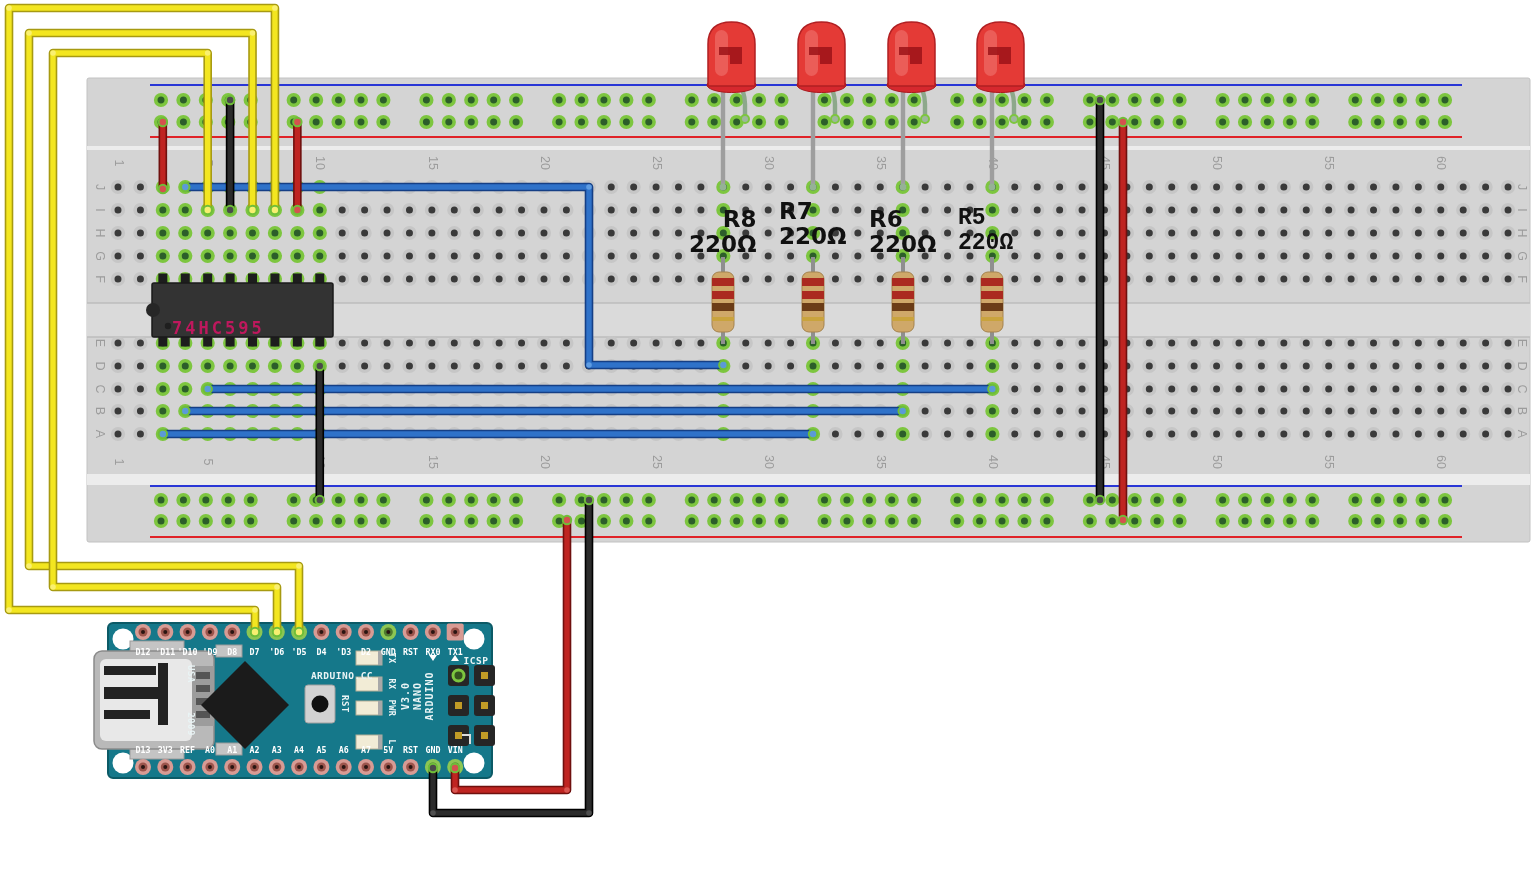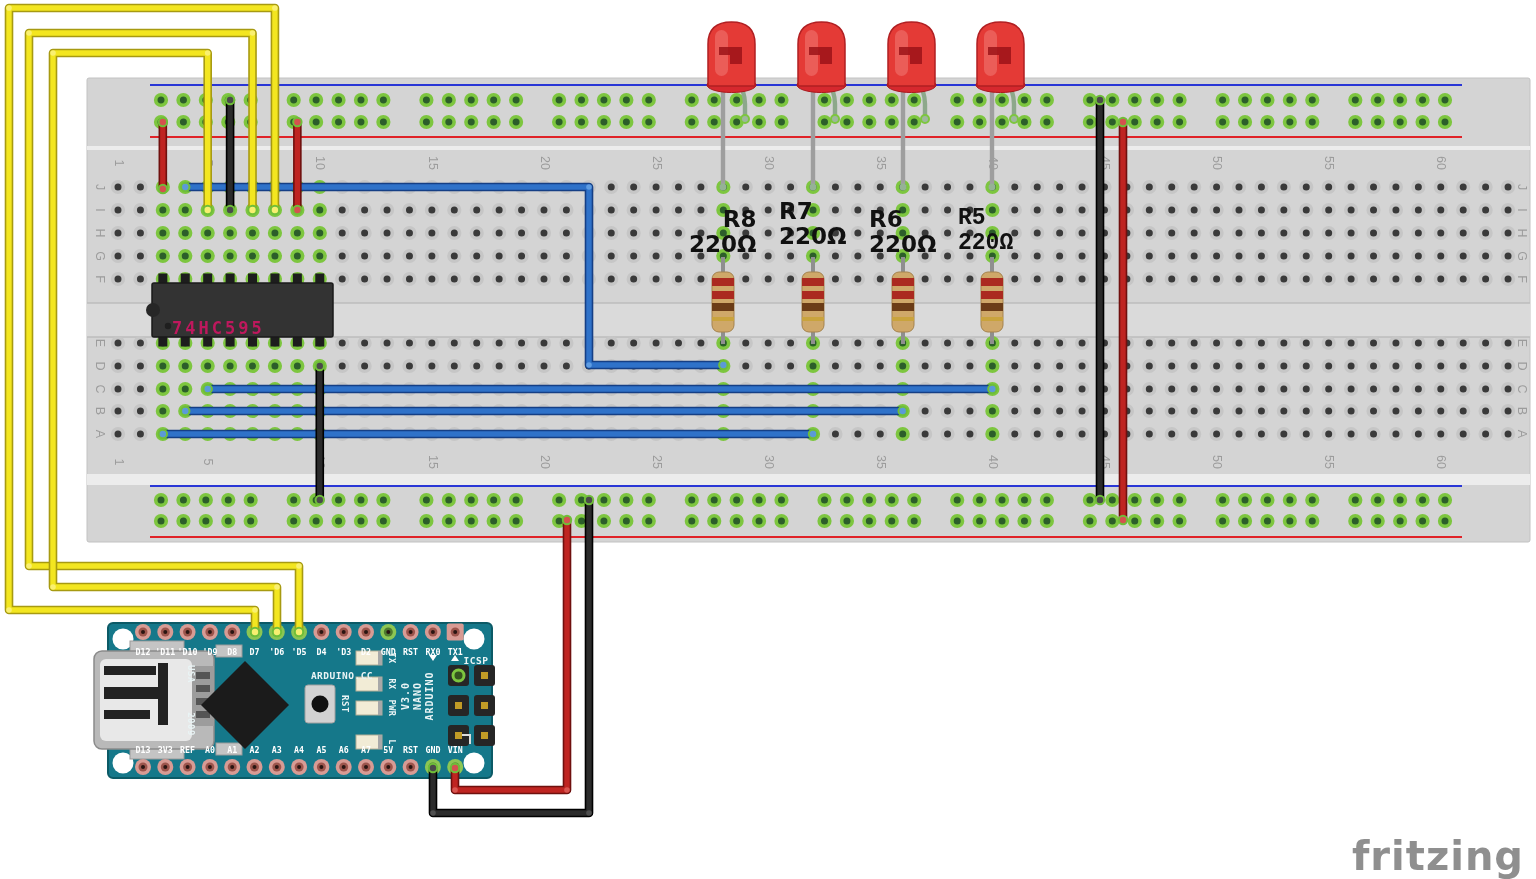--- a/index.html
+++ b/index.html
@@ -1304,14 +1304,13 @@
       </div>
       <div class="rlabel" style="left: 869px; top: 207px;">
         <div>R6</div>
         <div>220Ω</div>
       </div>
       <div class="rlabel" style="left: 958px; top: 206px; font-family: Liberation Mono, monospace;">
         <div>R5</div>
         <div>220Ω</div>
       </div>
     </div>
-  <div id="watermark" class="overlay">fritzing</div>
 </div>
 
 </body></html>

